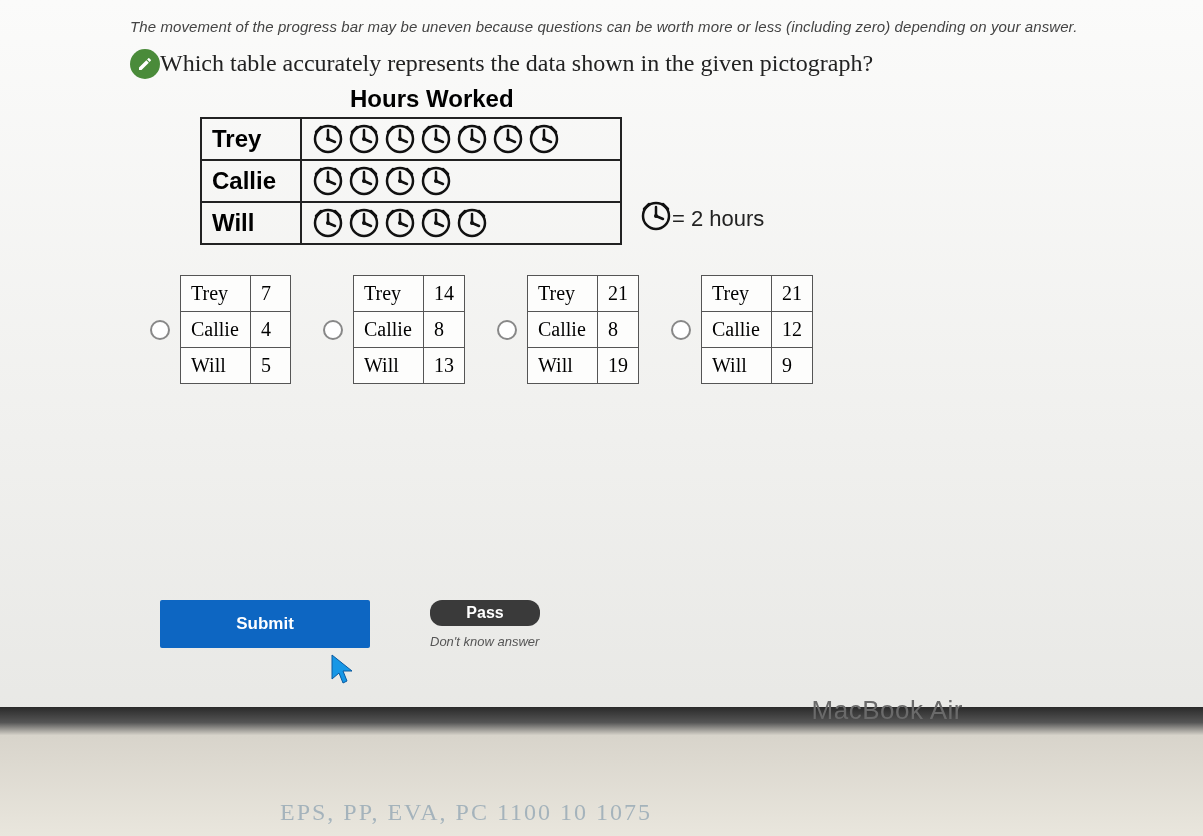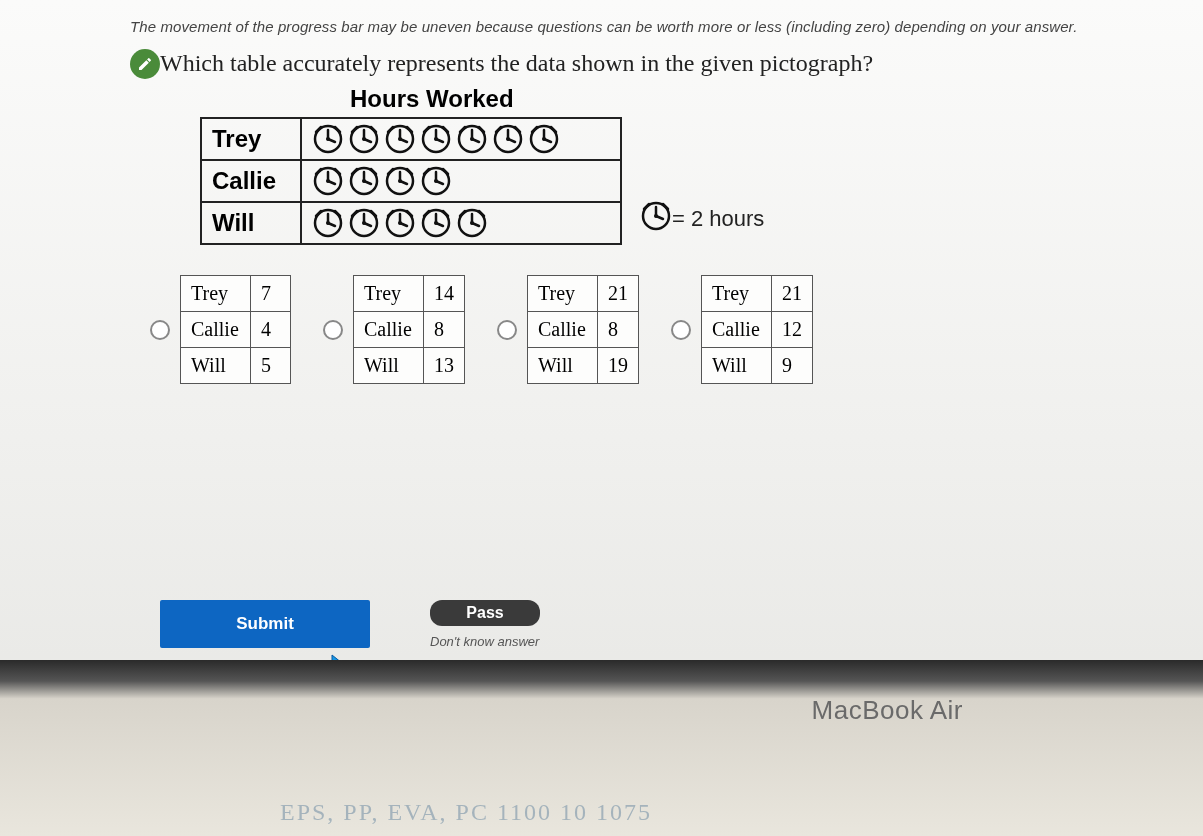--- a/index.html
+++ b/index.html
@@ -168,21 +168,21 @@
   }
   .cursor {
     position: absolute;
     bottom: 42px;
     left: 330px;
     pointer-events: none;
   }
   .desk {
     position: absolute;
     left: 0; right: 0; bottom: 0;
-    height: 176px;
+    height: 129px;
     background: linear-gradient(180deg, #2a2a2a 0%, #555 12%, #d8d4cb 22%, #e9e6dd 100%);
   }
   .mba {
     position: absolute;
     right: 240px;
     bottom: 110px;
     font-family: -apple-system, Helvetica, Arial, sans-serif;
     font-size: 26px;
     color: #6a6a6a;
     letter-spacing: 0.5px;

